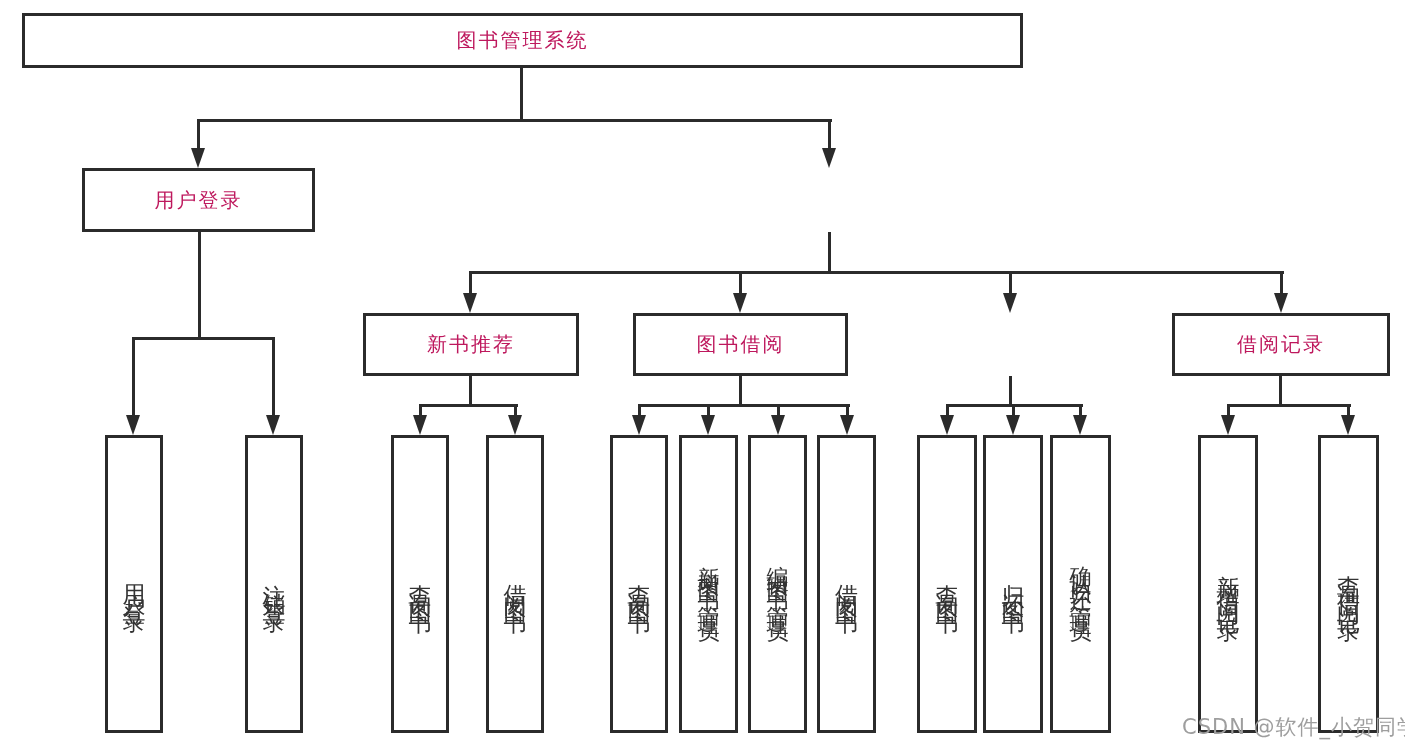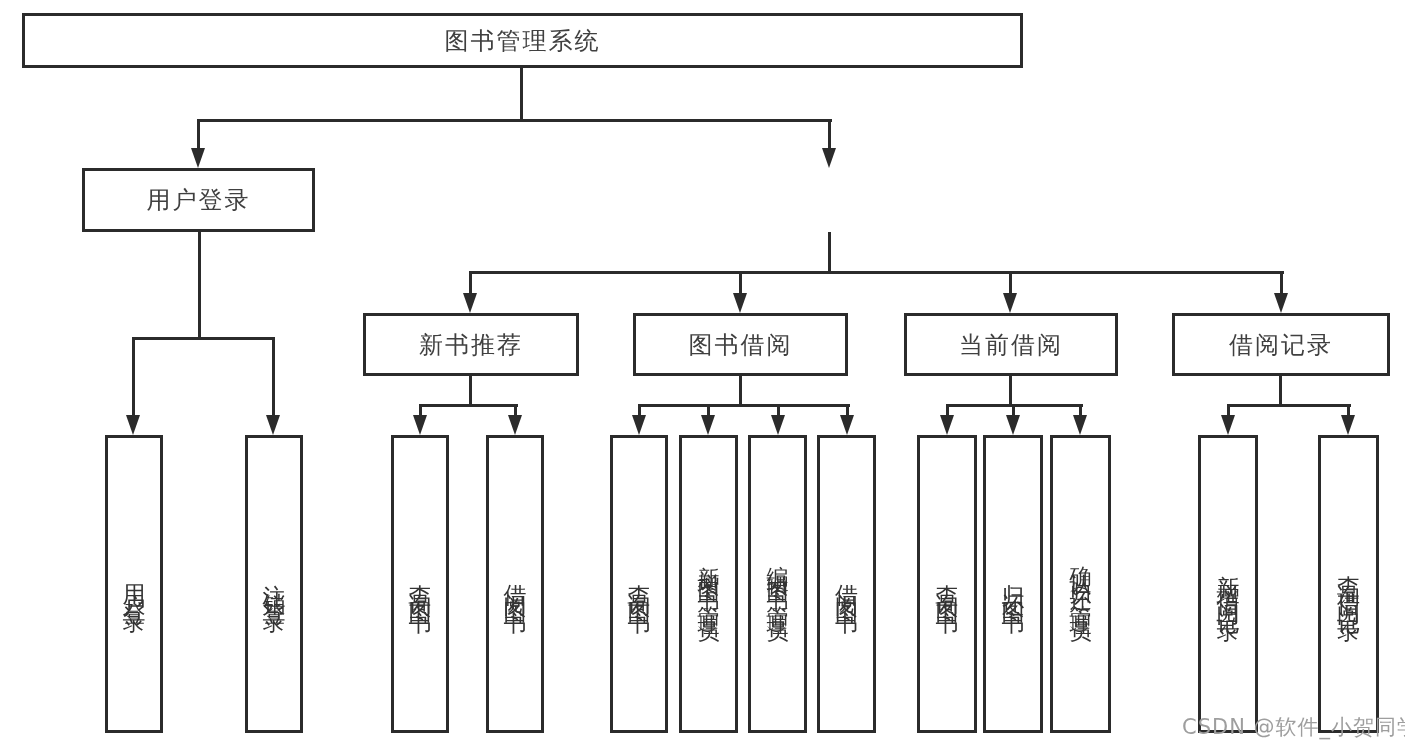--- a/index.html
+++ b/index.html
@@ -4,21 +4,21 @@
 <style>
   html,body{margin:0;padding:0;background:#fff;}
   #canvas{
     position:relative;width:1405px;height:747px;background:#ffffff;
     font-family:"DejaVu Sans","Liberation Sans",sans-serif;overflow:hidden;
   }
   .box{
     position:absolute;box-sizing:border-box;border:3px solid #2b2b2b;
     background:#ffffff;display:flex;align-items:center;justify-content:center;
   }
-  .hlabel{font-size:24px;color:#404040;letter-spacing:2px;white-space:nowrap;}
+  .hlabel{font-size:20px;color:#be185d;letter-spacing:2px;white-space:nowrap;}
   .vlabel{
     writing-mode:vertical-rl;font-size:23px;letter-spacing:9px;
     color:#333333;line-height:1;white-space:nowrap;
   }
   .vlabel.long{font-size:22px;letter-spacing:8px;}
   .line{position:absolute;background:#2b2b2b;}
   .arrow{
     position:absolute;width:0;height:0;
     border-left:7px solid transparent;border-right:7px solid transparent;
     border-top:20px solid #2b2b2b;
@@ -64,23 +64,20 @@
   <div class="line" style="left:1009px;top:271px;width:3px;height:26px;"></div>
   <div class="arrow" style="left:1003px;top:293px;"></div>
   <div class="line" style="left:1280px;top:271px;width:3px;height:26px;"></div>
   <div class="arrow" style="left:1274px;top:293px;"></div>
 
   <div class="box" style="left:363px;top:313px;width:216px;height:63px;">
     <span class="hlabel">新书推荐</span>
   </div>
   <div class="box" style="left:633px;top:313px;width:215px;height:63px;">
     <span class="hlabel">图书借阅</span>
-  </div>
-  <div class="box" style="left:904px;top:313px;width:214px;height:63px;">
-    <span class="hlabel">当前借阅</span>
   </div>
   <div class="box" style="left:1172px;top:313px;width:218px;height:63px;">
     <span class="hlabel">借阅记录</span>
   </div>
 
   <div class="line" style="left:469px;top:376px;width:3px;height:31px;"></div>
   <div class="line" style="left:419px;top:404px;width:99px;height:3px;"></div>
   <div class="line" style="left:419px;top:404px;width:3px;height:14px;"></div>
   <div class="arrow" style="left:413px;top:415px;"></div>
   <div class="line" style="left:514px;top:404px;width:3px;height:14px;"></div>

